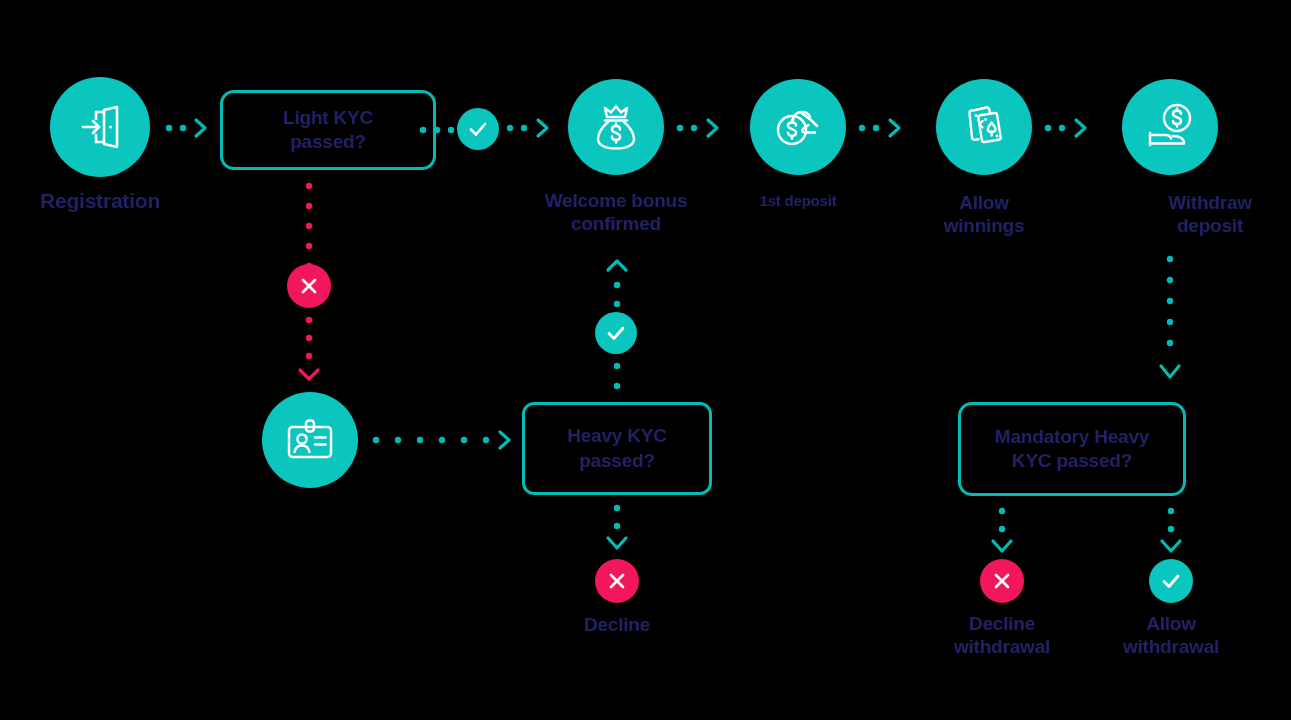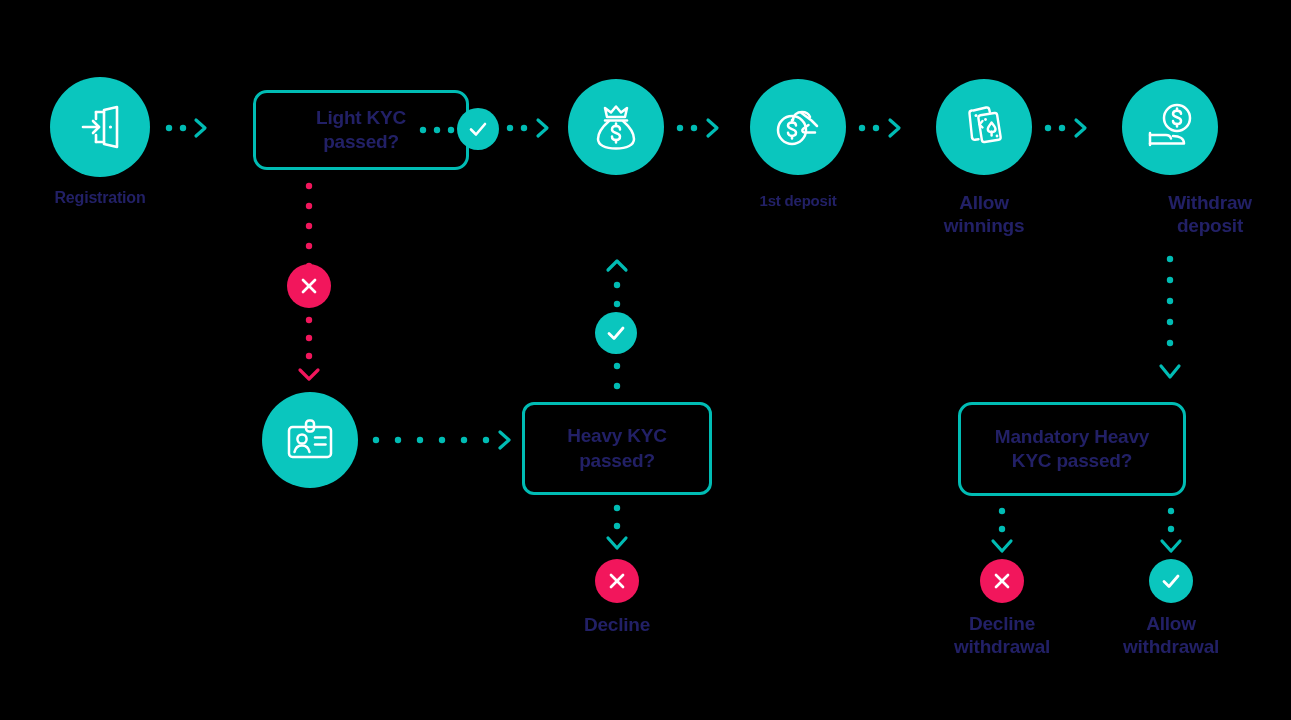--- a/index.html
+++ b/index.html
@@ -86,31 +86,31 @@
         <path d="M30 11 L22 11"></path>
         <path d="M30 41 L22 41"></path>
         <path d="M22 11 L22 18"></path>
         <path d="M22 41 L22 34"></path>
         <path d="M9 26 L25 26"></path>
         <path d="M19 20 L25 26 L19 32"></path>
         <circle cx="36.5" cy="26" r="1.6" fill="#ffffff" stroke="none"></circle>
       </svg>
     </span>
   </div>
-  <div class="caption" style="left:10px; top:188px; width:180px; font-size:16px;">Registration</div>
+  <div class="caption" style="left:10px; top:188px; width:180px; font-size:21px;">Registration</div>
 
   <div class="conn" style="left:164px; top:114px; width:56px; height:28px;">
     <svg width="56" height="28" viewBox="0 0 56 28">
       <circle cx="5" cy="14" r="3.2" fill="#00bcb4"></circle>
       <circle cx="19" cy="14" r="3.2" fill="#00bcb4"></circle>
       <path d="M32 6 L41 14 L32 22" fill="none" stroke="#00bcb4" stroke-width="3.2" stroke-linecap="round" stroke-linejoin="round"></path>
     </svg>
   </div>
 
-  <div class="decision" style="left:220px; top:90px; width:216px; height:80px;margin-left:33px;">
+  <div class="decision" style="left:220px; top:90px; width:216px; height:80px;">
     <div class="decision-text">
       <div>Light KYC</div>
       <div>passed?</div>
     </div>
   </div>
 
   <div class="conn" style="left:418px; top:116px; width:42px; height:28px;">
     <svg width="42" height="28" viewBox="0 0 42 28">
       <circle cx="5" cy="14" r="3.2" fill="#00bcb4"></circle>
       <circle cx="19" cy="14" r="3.2" fill="#00bcb4"></circle>
@@ -138,20 +138,24 @@
     <span>
       <svg width="52" height="52" viewBox="0 0 52 52" fill="none" stroke="#ffffff" stroke-width="2.5" stroke-linecap="round" stroke-linejoin="round">
         <path d="M17 16 L15 7 L21 11.5 L26 5.5 L31 11.5 L37 7 L35 16 Z"></path>
         <path d="M15 19.5 L37 19.5"></path>
         <path d="M19 20 C11 27 8 33 8 38 C8 44 15 47.5 26 47.5 C37 47.5 44 44 44 38 C44 33 41 27 33 20"></path>
         <path d="M30 28.5 C30 26.3 28.2 25 26 25 C23.8 25 22 26.3 22 28.5 C22 32.8 30 31.2 30 35.5 C30 37.7 28.2 39 26 39 C23.8 39 22 37.7 22 35.5"></path>
         <path d="M26 22.5 L26 25"></path>
         <path d="M26 39 L26 41.5"></path>
       </svg>
     </span>
+  </div>
+  <div class="caption" style="left:506px; top:190px; width:220px; font-size:19px;">
+    <div>Welcome bonus</div>
+    <div>confirmed</div>
   </div>
 
   <div class="conn" style="left:675px; top:114px; width:60px; height:28px;">
     <svg width="60" height="28" viewBox="0 0 60 28">
       <circle cx="5" cy="14" r="3.2" fill="#00bcb4"></circle>
       <circle cx="19" cy="14" r="3.2" fill="#00bcb4"></circle>
       <path d="M33 6 L42 14 L33 22" fill="none" stroke="#00bcb4" stroke-width="3.2" stroke-linecap="round" stroke-linejoin="round"></path>
     </svg>
   </div>
 

